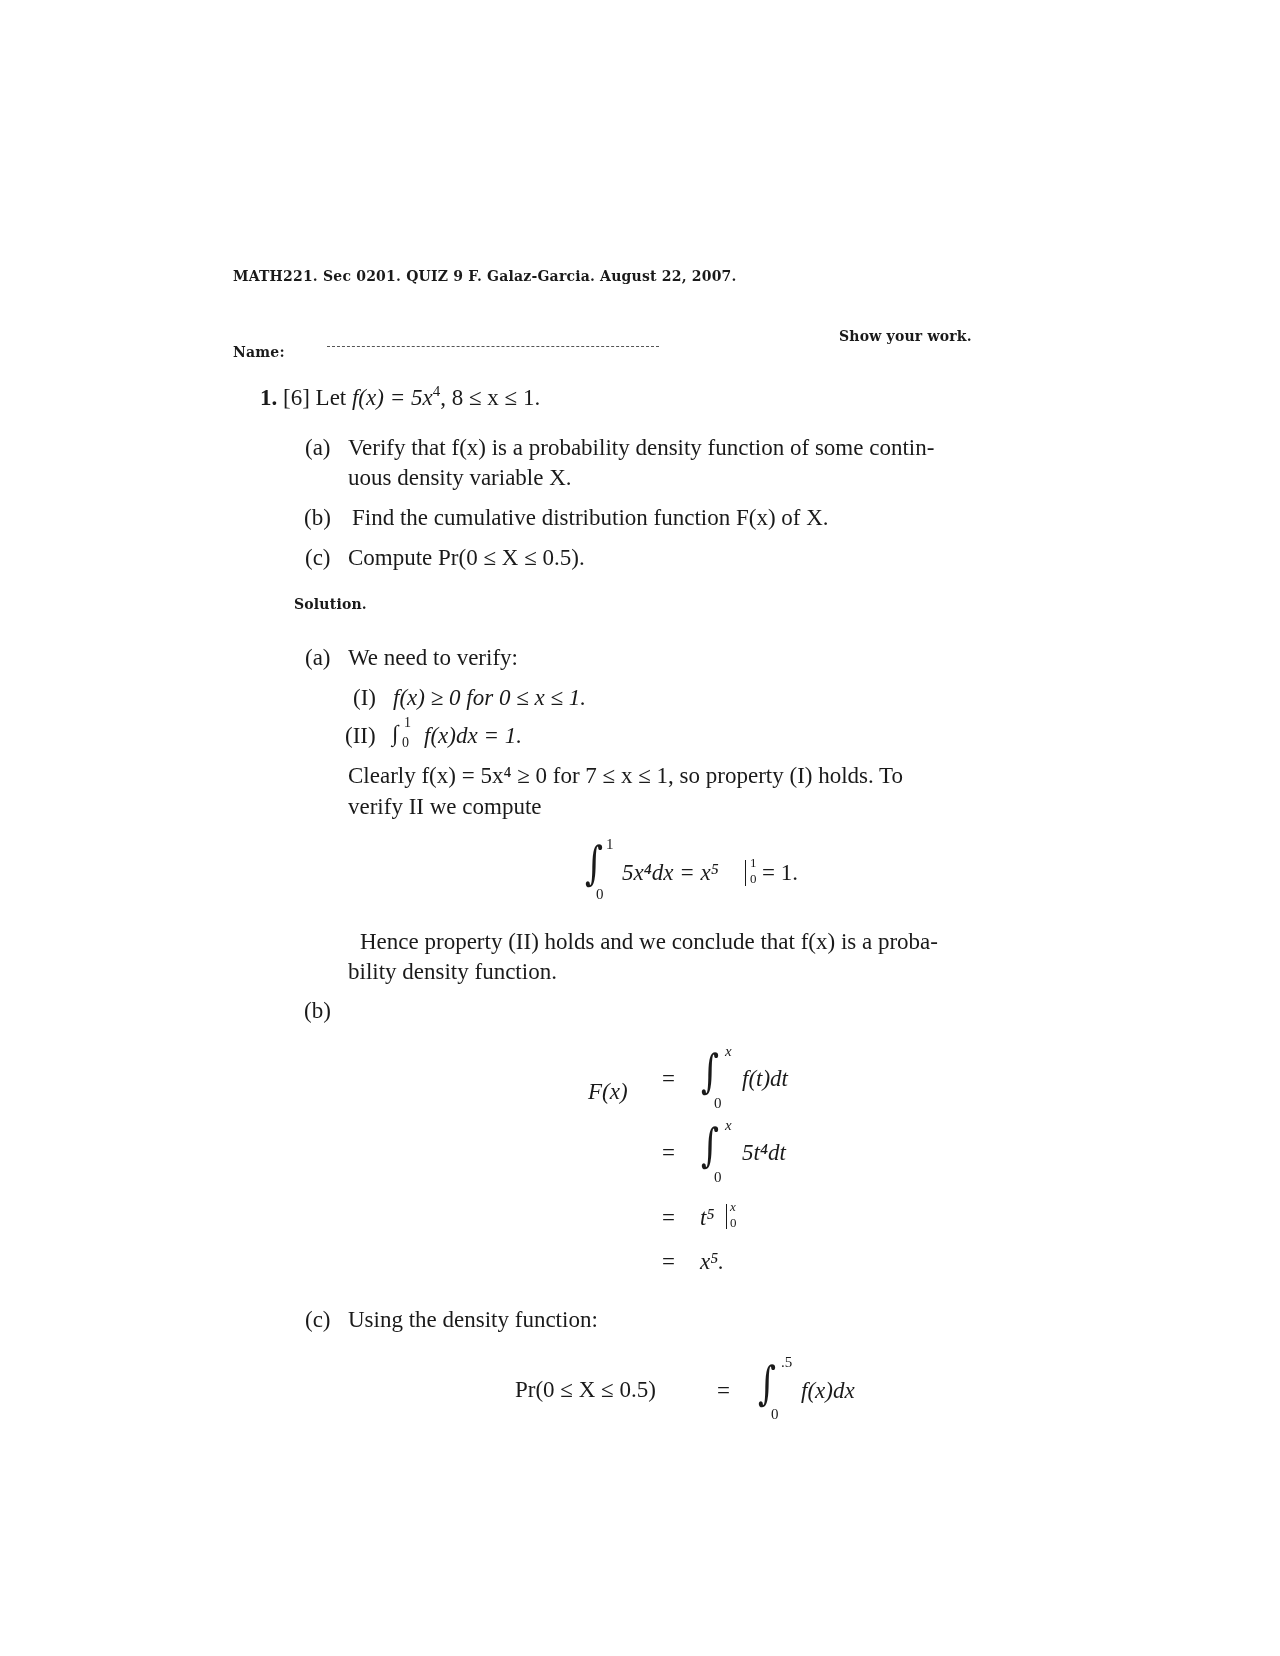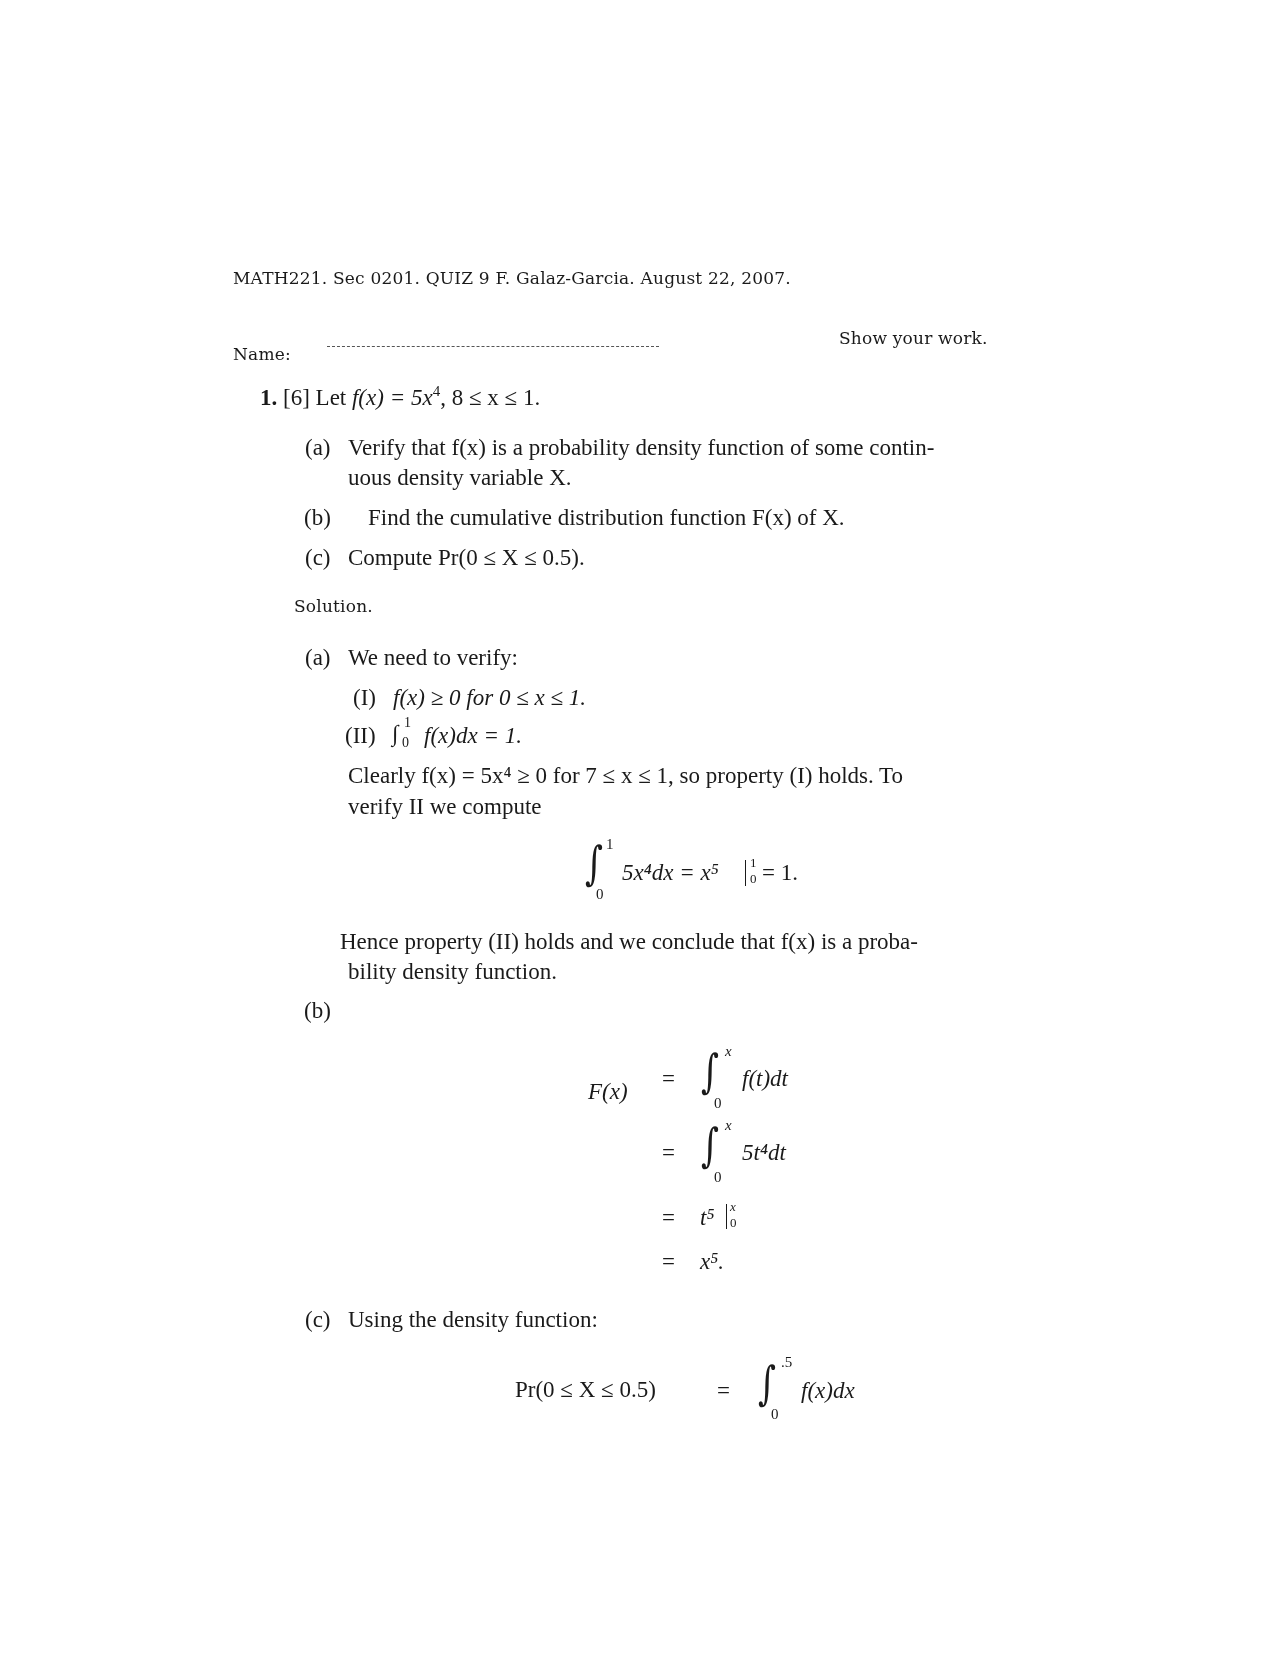--- a/index.html
+++ b/index.html
@@ -2,21 +2,21 @@
 <html><head>
 <meta charset="utf-8">
 <style>
   html, body { margin:0; padding:0; background:#ffffff; }
   body { width:1280px; height:1656px; position:relative; overflow:hidden;
          font-family:"DejaVu Serif","Liberation Serif",serif; color:#1a1a1a; }
   .abs { position:absolute; white-space:nowrap; }
   .t { font-family:"Liberation Serif","DejaVu Serif",serif; font-size:23px; line-height:1; }
   .b { font-weight:bold; }
   .it { font-style:italic; }
-  .hdr { font-family:"DejaVu Serif","Liberation Serif",serif; font-weight:normal; font-size:17px; letter-spacing:0.2px; }
+  .hdr { font-family:"DejaVu Serif","Liberation Serif",serif; font-weight:bold; font-size:14px; letter-spacing:0.2px; }
   .sup { font-size:15px; vertical-align:9px; line-height:0; }
   .dash { border-bottom:1.5px dashed #555; display:inline-block; }
   .bigint { font-family:"DejaVu Serif",serif; font-size:46px; font-style:italic; line-height:1; transform:scaleX(0.75); display:inline-block; }
   .lim { position:absolute; font-family:"Liberation Serif",serif; font-size:15px; }
 </style>
 </head>
 <body>
 
 <div class="abs hdr" style="left:233px; top:268px;">MATH221. Sec 0201. QUIZ 9  F. Galaz-Garcia. August 22, 2007.</div>
 <div class="abs hdr" style="left:233px; top:328px;margin-top:16px;">Name:</div>
@@ -28,21 +28,21 @@
   <span>[6]</span>
   <span>Let</span>
   <span class="it">f(x) = 5x</span><span class="sup">4</span><span>, 8 ≤ x ≤ 1.</span>
 </div>
 
 <div class="abs t" style="left:305px; top:436px;">(a)</div>
 <div class="abs t" style="left:348px; top:436px; width:698px; text-align:justify;">Verify that f(x) is a probability density function of some contin-</div>
 <div class="abs t" style="left:348px; top:466px;">uous density variable X.</div>
 
 <div class="abs t" style="left:304px; top:506px;">(b)</div>
-<div class="abs t" style="left:368px; top:506px;text-align:center;">Find the cumulative distribution function F(x) of X.</div>
+<div class="abs t" style="left:352px; top:506px;text-align:center;">Find the cumulative distribution function F(x) of X.</div>
 
 <div class="abs t" style="left:305px; top:546px;">(c)</div>
 <div class="abs t" style="left:348px; top:546px;">Compute Pr(0 ≤ X ≤ 0.5).</div>
 
 <div class="abs hdr" style="left:294px; top:596px;">Solution.</div>
 
 <div class="abs t" style="left:305px; top:646px;">(a)</div>
 <div class="abs t" style="left:348px; top:646px;">We need to verify:</div>
 
 <div class="abs t" style="left:353px; top:686px;">(I)</div>
@@ -63,21 +63,21 @@
   <span class="bigint" style="position:absolute; left:0; top:4px;">∫</span>
   <span class="lim" style="left:24px; top:0px;">1</span>
   <span class="lim" style="left:14px; top:50px;">0</span>
   <span class="t it" style="position:absolute; left:40px; top:25px;">5x⁴dx = x⁵</span>
   <span style="position:absolute; left:163px; top:24px; height:26px; border-left:1.5px solid #1a1a1a;"></span>
   <span class="lim" style="left:168px; top:19px; font-size:13px;">1</span>
   <span class="lim" style="left:168px; top:35px; font-size:13px;">0</span>
   <span class="t" style="position:absolute; left:180px; top:25px;">= 1.</span>
 </div>
 
-<div class="abs t" style="left:340px; top:930px; width:698px; text-align:justify;">Hence property (II) holds and we conclude that f(x) is a proba-</div>
+<div class="abs t" style="left:360px; top:930px; width:698px; text-align:justify;">Hence property (II) holds and we conclude that f(x) is a proba-</div>
 <div class="abs t" style="left:348px; top:960px;">bility density function.</div>
 
 <div class="abs t" style="left:304px; top:999px;">(b)</div>
 
 <div class="abs" style="left:580px; top:1040px; width:260px; height:240px;">
   <span class="t it" style="position:absolute; left:8px; top:40px;">F(x)</span>
 
   <span class="t" style="position:absolute; left:82px; top:27px;">=</span>
   <span class="bigint" style="position:absolute; left:118px; top:8px;">∫</span>
   <span class="lim it" style="left:145px; top:3px;">x</span>

